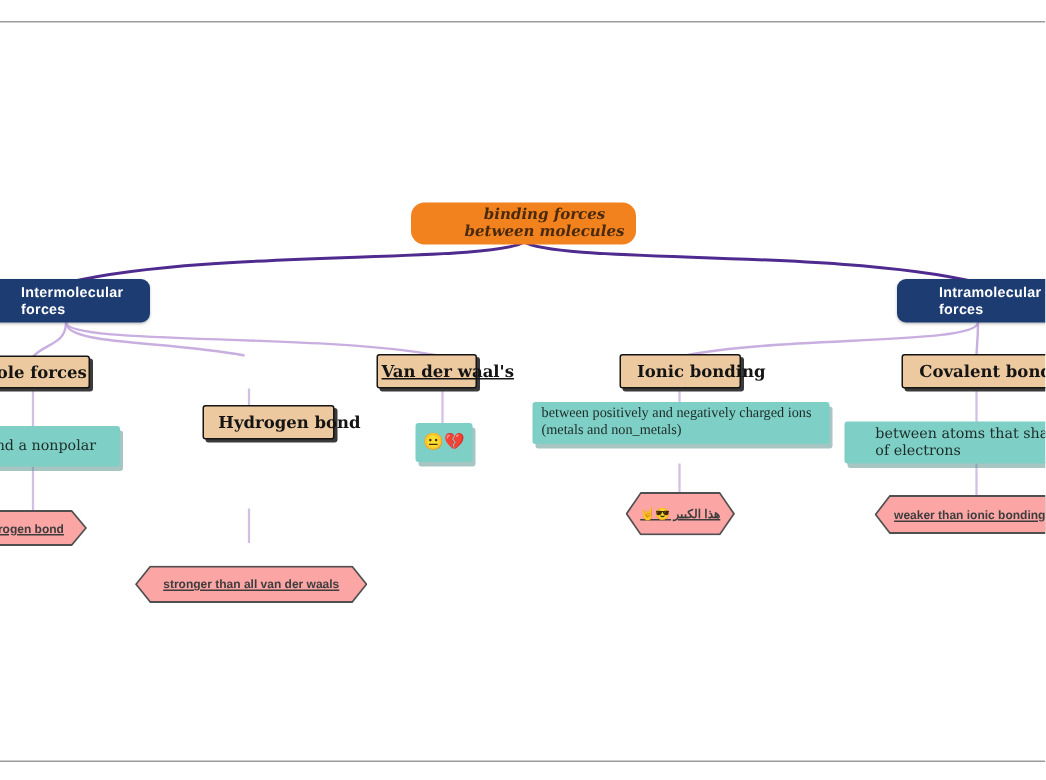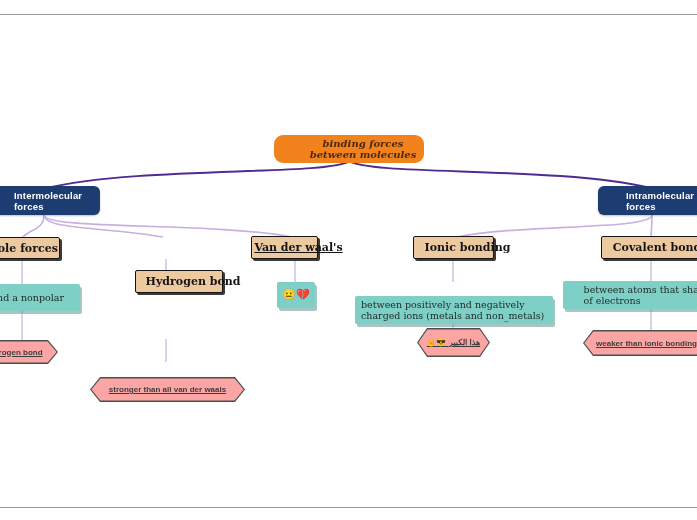--- a/index.html
+++ b/index.html
@@ -108,21 +108,21 @@
   <div class="node topic" style="left:601px;top:236px;width:104px;height:23px;">
     <span>Covalent bonding</span>
   </div>
 
   <div class="node desc align-right" style="left:-120px;top:284px;width:200px;height:27px;">
     <span>nd a nonpolar</span>
   </div>
   <div class="node desc emoji" style="left:277px;top:282px;width:38px;height:26px;">
     <span>😐💔</span>
   </div>
-  <div class="node desc" style="left:355px;top:296px;width:198px;height:28px;align-items:flex-start;">
+  <div class="node desc" style="left:355px;top:268px;width:198px;height:28px;align-items:flex-start;font-family:Liberation Serif, serif;">
     <span>between positively and negatively charged ions (metals and non_metals)</span>
   </div>
   <div class="node desc" style="left:563px;top:281px;width:200px;height:28px;align-items:flex-start;">
     <span>between atoms that share the ou
 of electrons</span>
   </div>
 
   <div class="hex" style="left:-110px;top:340px;width:168px;height:24px;">
     <div class="hex-in align-right">rogen bond</div>
   </div>

